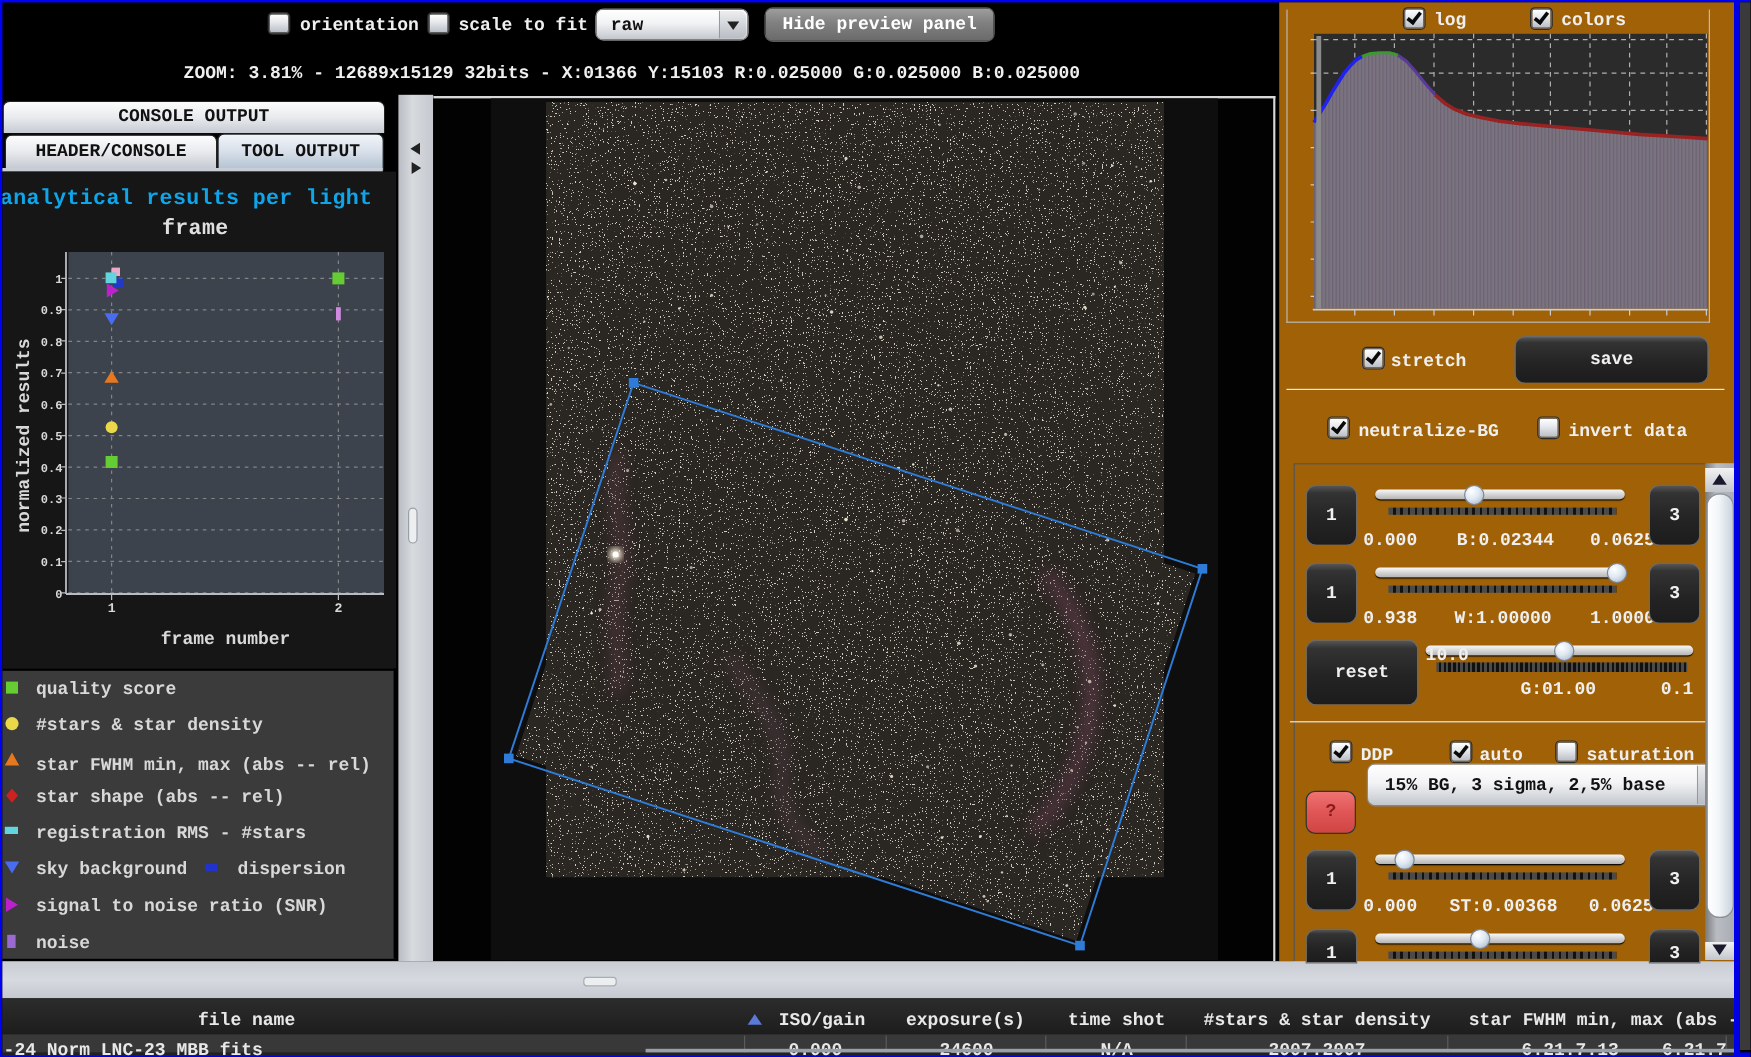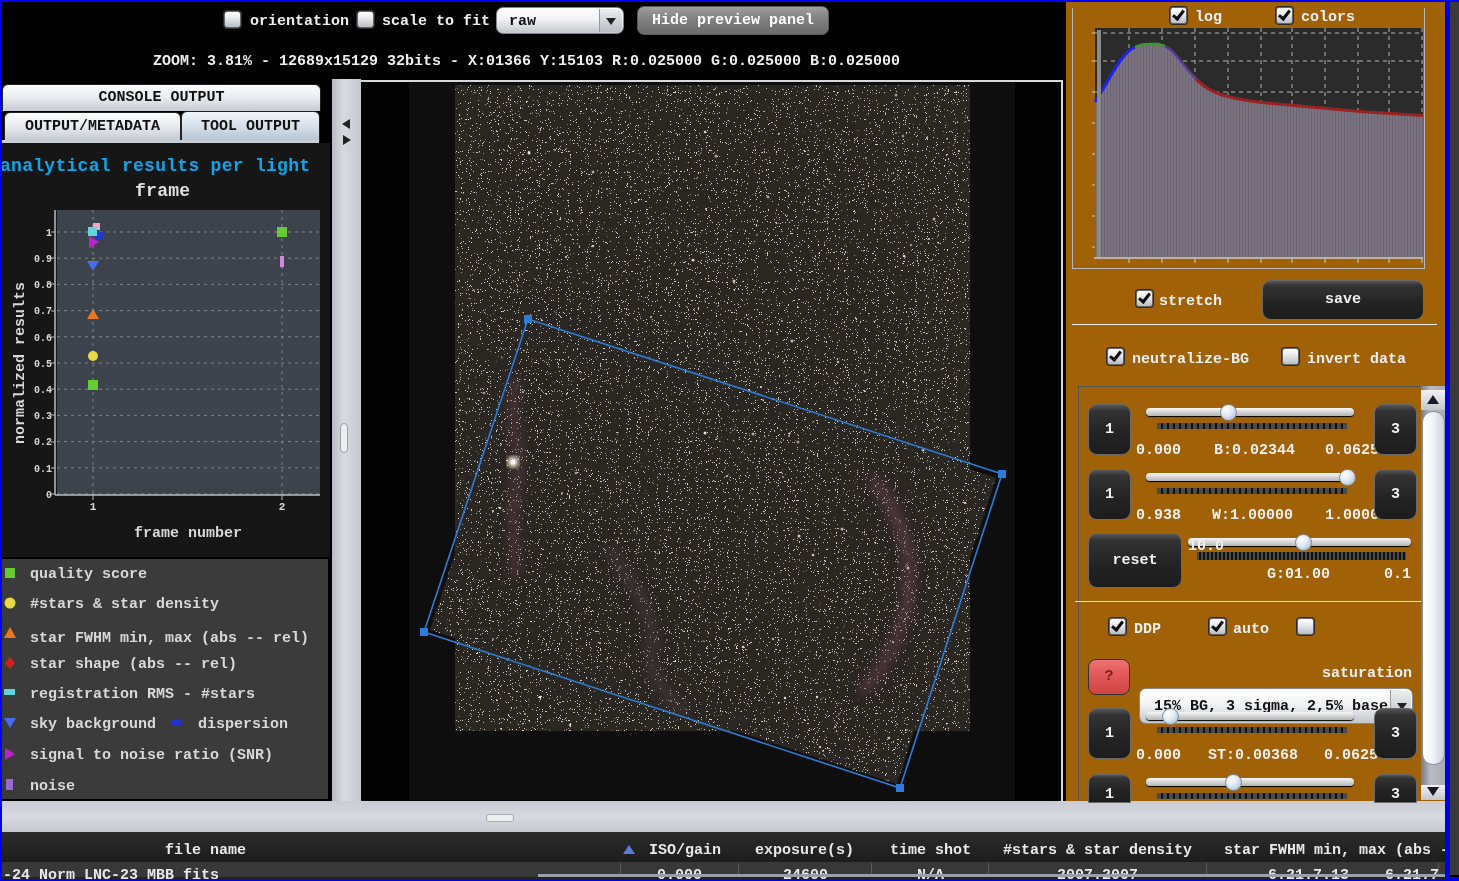--- a/index.html
+++ b/index.html
@@ -39,21 +39,21 @@
 <div class="abs" style="left:637px;top:6px;width:190px;height:27px;border-radius:7px;border:1px solid #5a5a5a;
  background:linear-gradient(#9e9e9e,#808080 45%,#6a6a6a);text-align:center;">
  <span class="f15" style="line-height:27px;color:#fff;">Hide preview panel</span></div>
 <div class="lab f15" style="left:153px;top:54px;">ZOOM: 3.81% - 12689x15129 32bits - X:01366 Y:15103 R:0.025000 G:0.025000 B:0.025000</div>
 
 <div class="abs" style="left:2px;top:84px;width:317px;height:26px;border:1px solid #222;border-bottom:none;border-radius:6px 6px 0 0;
  background:linear-gradient(#fdfdfd,#e8eaee 50%,#c6cad2);color:#111;text-align:center;">
  <span class="f15" style="line-height:26px;">CONSOLE OUTPUT</span></div>
 <div class="abs" style="left:4px;top:112px;width:175px;height:27px;border:1px solid #222;border-radius:6px 6px 0 0;
  background:linear-gradient(#fdfdfd,#e8eaee 50%,#c6cad2);color:#111;text-align:center;">
- <span class="f15" style="line-height:27px;">OUTPUT/METADATA</span></div>
+ <span class="f15" style="line-height:27px;">HEADER/CONSOLE</span></div>
 <div class="abs" style="left:181px;top:111px;width:137px;height:29px;border:1px solid #222;border-radius:6px 6px 0 0;
  background:linear-gradient(#f2f5fa,#d7dfe9 50%,#b4c2d2);color:#111;text-align:center;">
  <span class="f15" style="line-height:29px;">TOOL OUTPUT</span></div>
 <div class="abs" style="left:2px;top:140px;width:317px;height:3px;background:#c8ccd4;"></div>
 
 <div id="chart" class="abs" style="left:2px;top:143px;width:328px;height:414px;background:#161616;overflow:hidden;">
 <div class="lab" style="left:-2px;top:13px;font-size:18px;color:#0ea5e9;letter-spacing:0.28px;">analytical results per light</div>
 <div class="lab" style="left:133px;top:38px;font-size:18px;color:#e0e0e0;letter-spacing:0.28px;">frame</div>
 <svg width="328" height="414" style="position:absolute;left:0;top:0;">
 <rect x="55" y="67" width="263" height="285" fill="#3d434d"></rect>
@@ -408,24 +408,24 @@
 <div class="ticks" style="left:131px;top:550px;width:209px;height:8px;background:repeating-linear-gradient(90deg,#4a4a4a 0 2px,#111 2px 4px);"></div>
 <div class="lab f15" style="left:122px;top:537px;">10.0</div>
 <div class="lab f15" style="left:201px;top:565px;">G:01.00</div>
 <div class="lab f15" style="left:318px;top:565px;">0.1</div>
 <div class="sep" style="left:9px;top:599px;width:350px;"></div>
 <div class="cb on" style="left:43px;top:616px;"></div>
 <div class="lab f15" style="left:68px;top:620px;">DDP</div>
 <div class="cb on" style="left:143px;top:616px;"></div>
 <div class="lab f15" style="left:167px;top:620px;">auto</div>
 <div class="cb" style="left:231px;top:616px;"></div>
-<div class="lab f15" style="left:256px;top:620px;margin-top:44px;">saturation</div>
+<div class="lab f15" style="left:256px;top:620px;">saturation</div>
 <div class="abs" style="left:22px;top:657px;width:40px;height:34px;border-radius:8px;border:1px solid #333;background:linear-gradient(#ef7272,#e05555 50%,#d04444);text-align:center;">
  <span class="f15" style="line-height:34px;color:#8a1a1a;">?</span></div>
-<div class="dd" style="left:73px;top:686px;width:272px;height:34px;">
+<div class="dd" style="left:73px;top:634px;width:272px;height:34px;padding-left:24px;">
  <div class="lab f15" style="left:14px;top:10px;">15% BG, 3 sigma, 2,5% base</div>
  <div class="ddarr" style="width:20px;"></div>
         <div class="abs" style="right:5px;top:14px;width:0;height:0;border:5px solid transparent;border-top:7px solid #222;border-bottom:none;"></div>
 </div>
 <div class="btn" style="left:22px;top:706px;width:41px;height:49px;"><span class="f15" style="line-height:49px;">1</span></div>
 <div class="btn" style="left:308px;top:706px;width:41px;height:49px;"><span class="f15" style="line-height:49px;">3</span></div>
 <div class="track" style="left:80px;top:710px;width:208px;"></div>
 <div class="thumb" style="left:96px;top:706px;"></div>
 <div class="ticks" style="left:91px;top:725px;width:190px;"></div>
 <div class="lab f15" style="left:70px;top:746px;">0.000</div>

